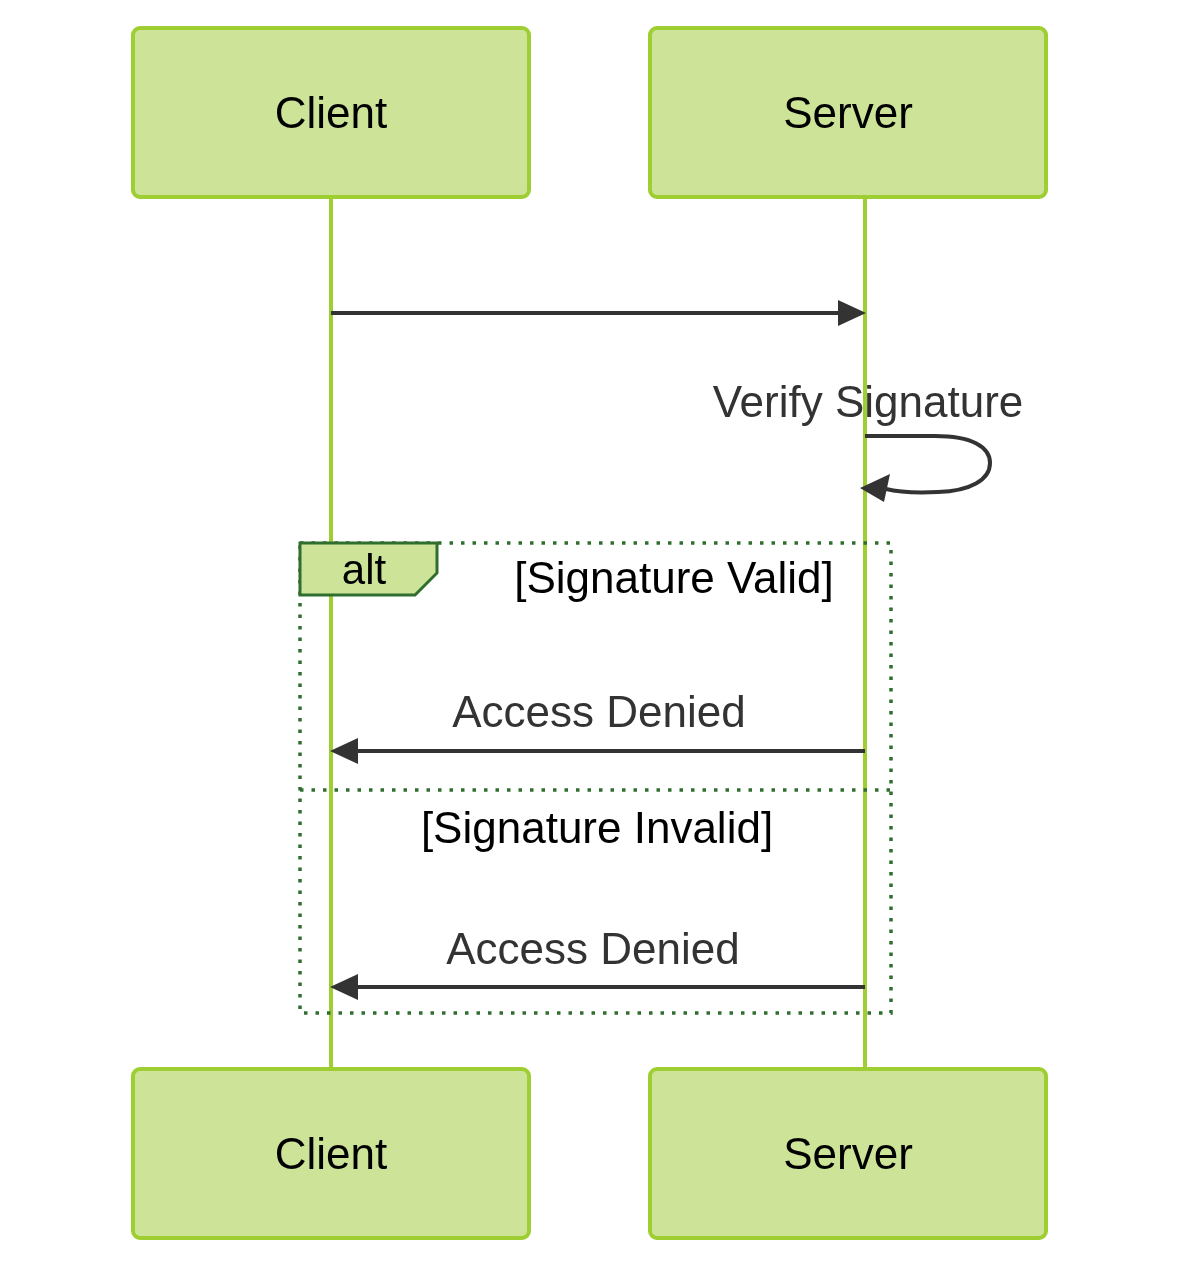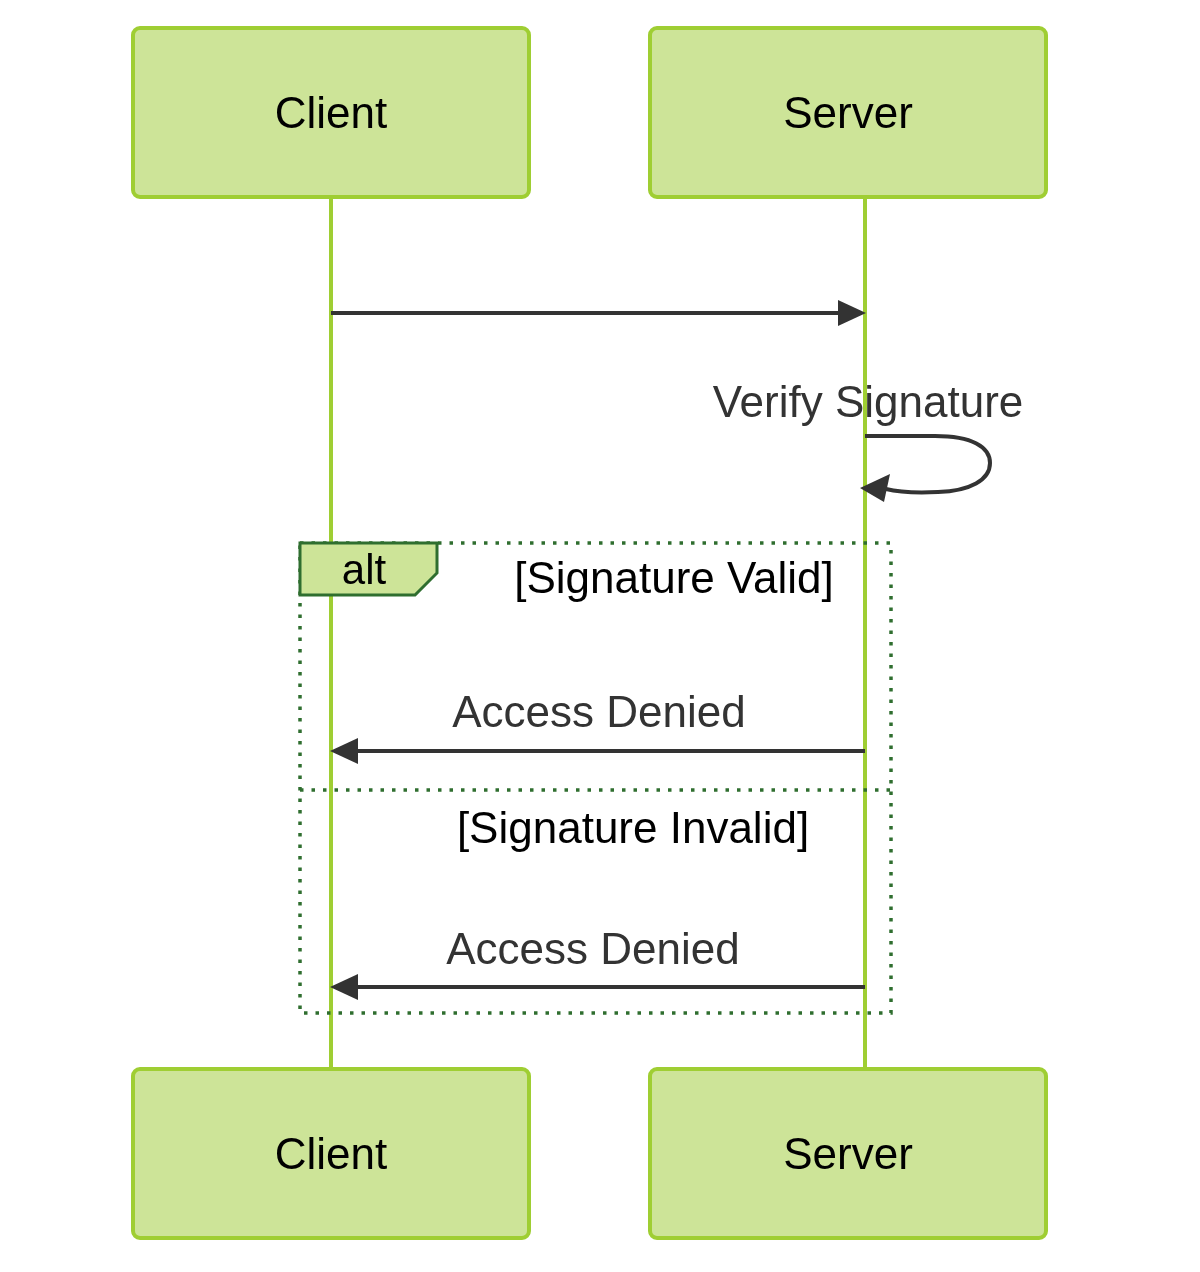--- a/index.html
+++ b/index.html
@@ -41,21 +41,21 @@
   }
   .msg-label  { color: #333333; }
   .cond-label { color: #000000; }
   .alt-label-text { color: #000000; font-size: 42px; }
 
   .lbl-send    { left: 596px; top: 277px; }
   .lbl-verify  { left: 868px; top: 392px; margin-top: 10px; }
   .lbl-granted { left: 599px; top: 712px; }
   .lbl-denied  { left: 593px; top: 949px; text-align: center; }
   .lbl-valid   { left: 662px; top: 578px; margin-left: 12px; }
-  .lbl-invalid { left: 597px; top: 828px; margin-left: 36px; }
+  .lbl-invalid { left: 597px; top: 828px; }
   .lbl-alt     { left: 364px; top: 570px; }
 </style>
 </head>
 <body>
 
 <div class="diagram">
 
   <svg class="layer" viewBox="0 0 1200 1272">
 
     <line x1="331" y1="198" x2="331" y2="1068" stroke="#9fce33" stroke-width="4"></line>

